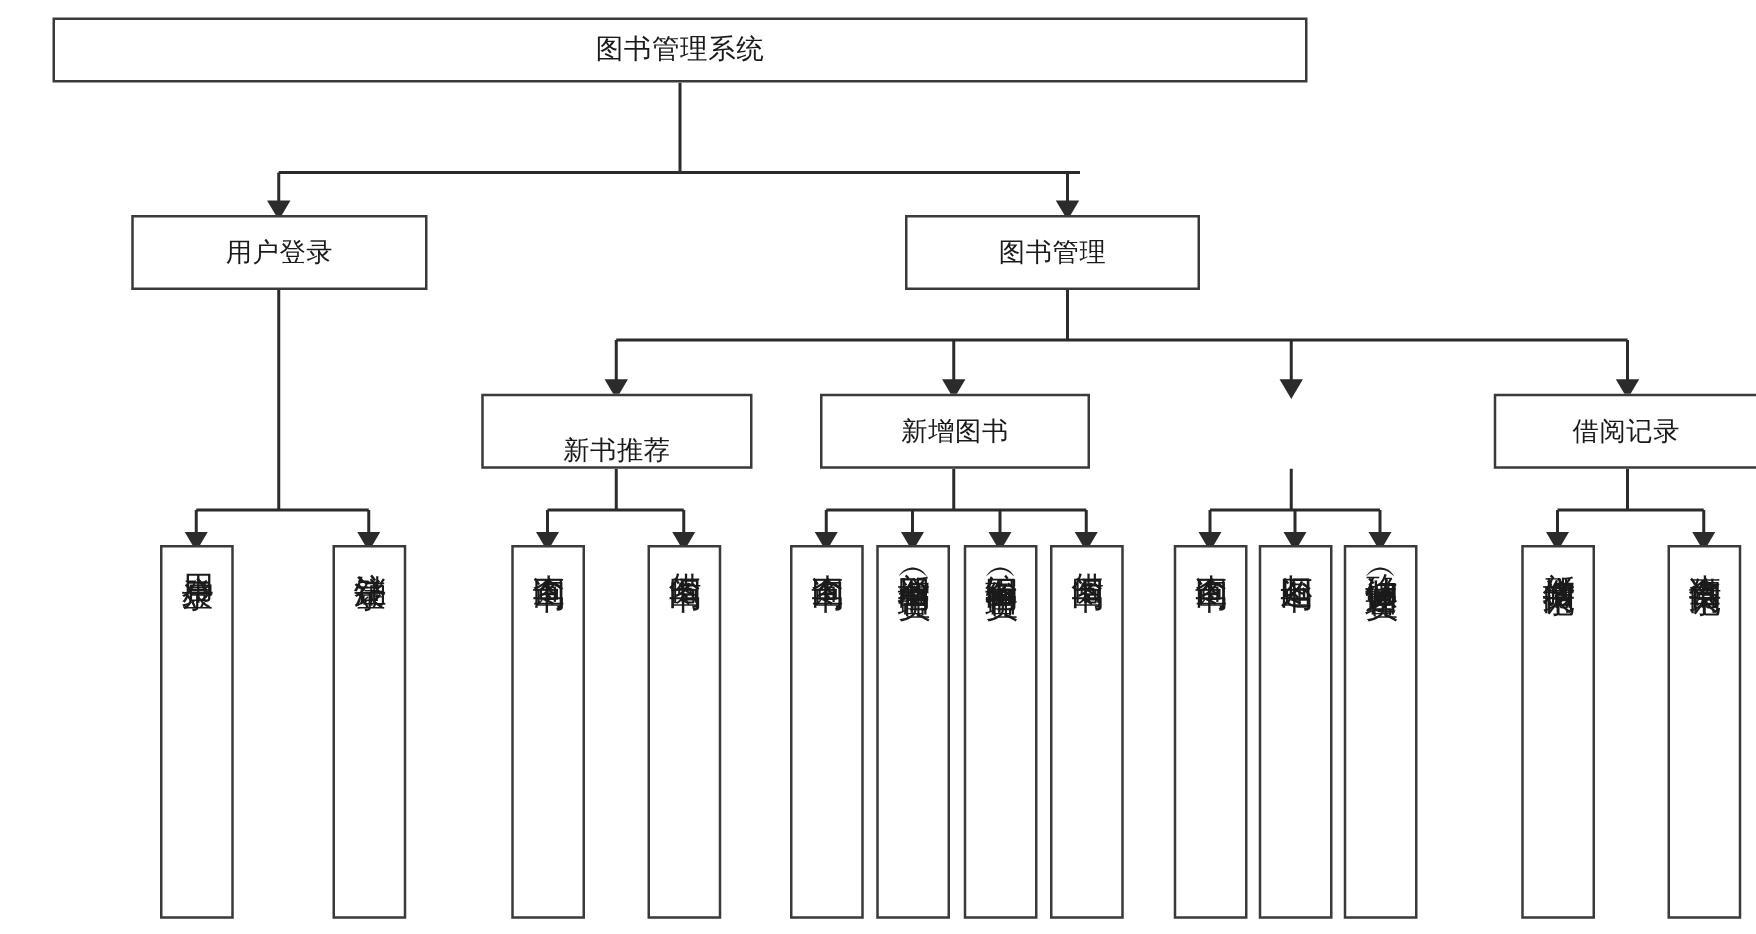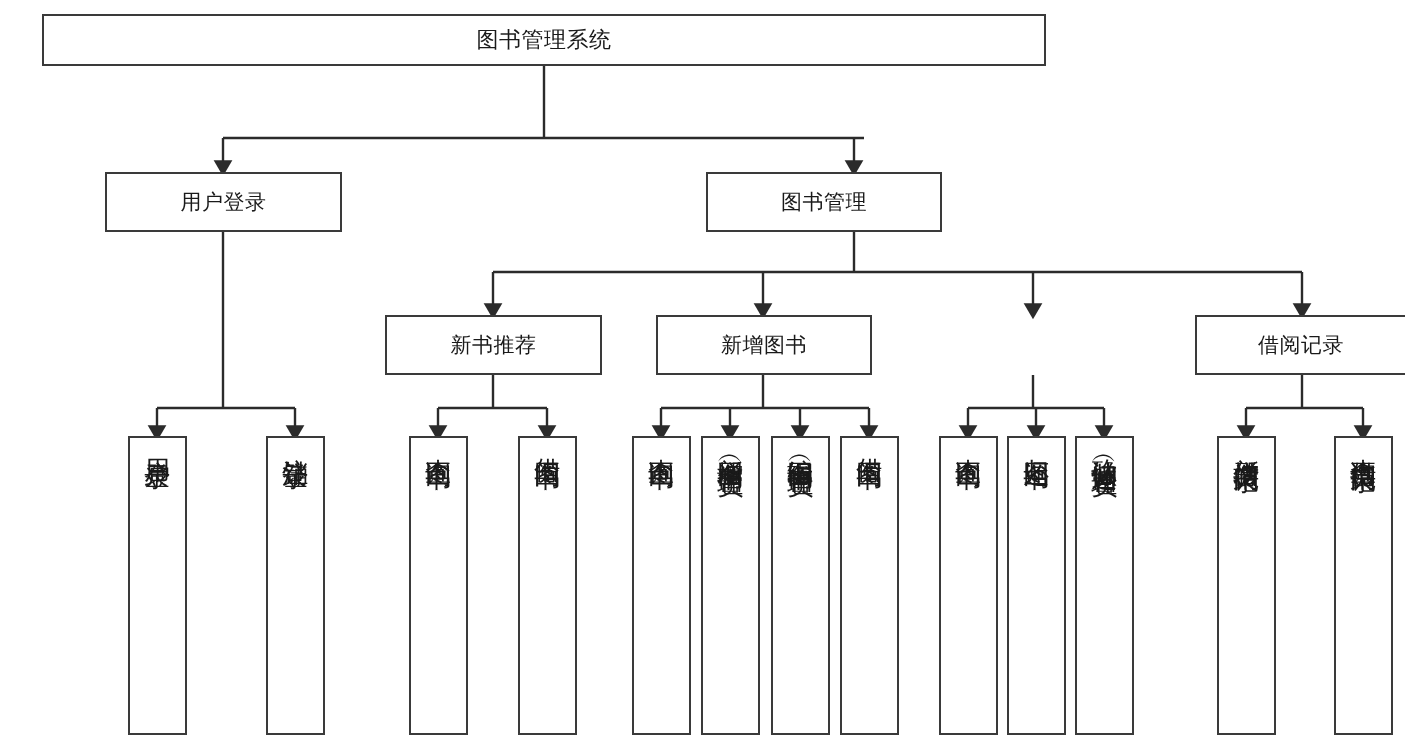--- a/index.html
+++ b/index.html
@@ -132,25 +132,25 @@
     </g>
   </svg>
 
   <div class="node h root" style="left:18px; top:14px; width:1004px; height:52px;">
     <span class="node-label">图书管理系统</span>
   </div>
 
   <div class="node h" style="left:81px; top:172px; width:237px; height:60px;">
     <span class="node-label">用户登录</span>
   </div>
-  <div class="node h" style="left:682px; top:172px; width:236px; height:60px;justify-content:center;">
+  <div class="node h" style="left:700px; top:172px; width:236px; height:60px;justify-content:center;">
     <span class="node-label">图书管理</span>
   </div>
 
-  <div class="node h" style="left:361px; top:315px; width:217px; height:60px;">
+  <div class="node h" style="left:361px; top:315px; width:217px; height:60px;align-items:flex-end;">
     <span class="node-label">新书推荐</span>
   </div>
   <div class="node h" style="left:632px; top:315px; width:216px; height:60px;">
     <span class="node-label">新增图书</span>
   </div>
   <div class="node h" style="left:1171px; top:315px; width:212px; height:60px;">
     <span class="node-label">借阅记录</span>
   </div>
 
   <div class="node v" style="left:104px; top:436px; width:59px; height:299px;">

